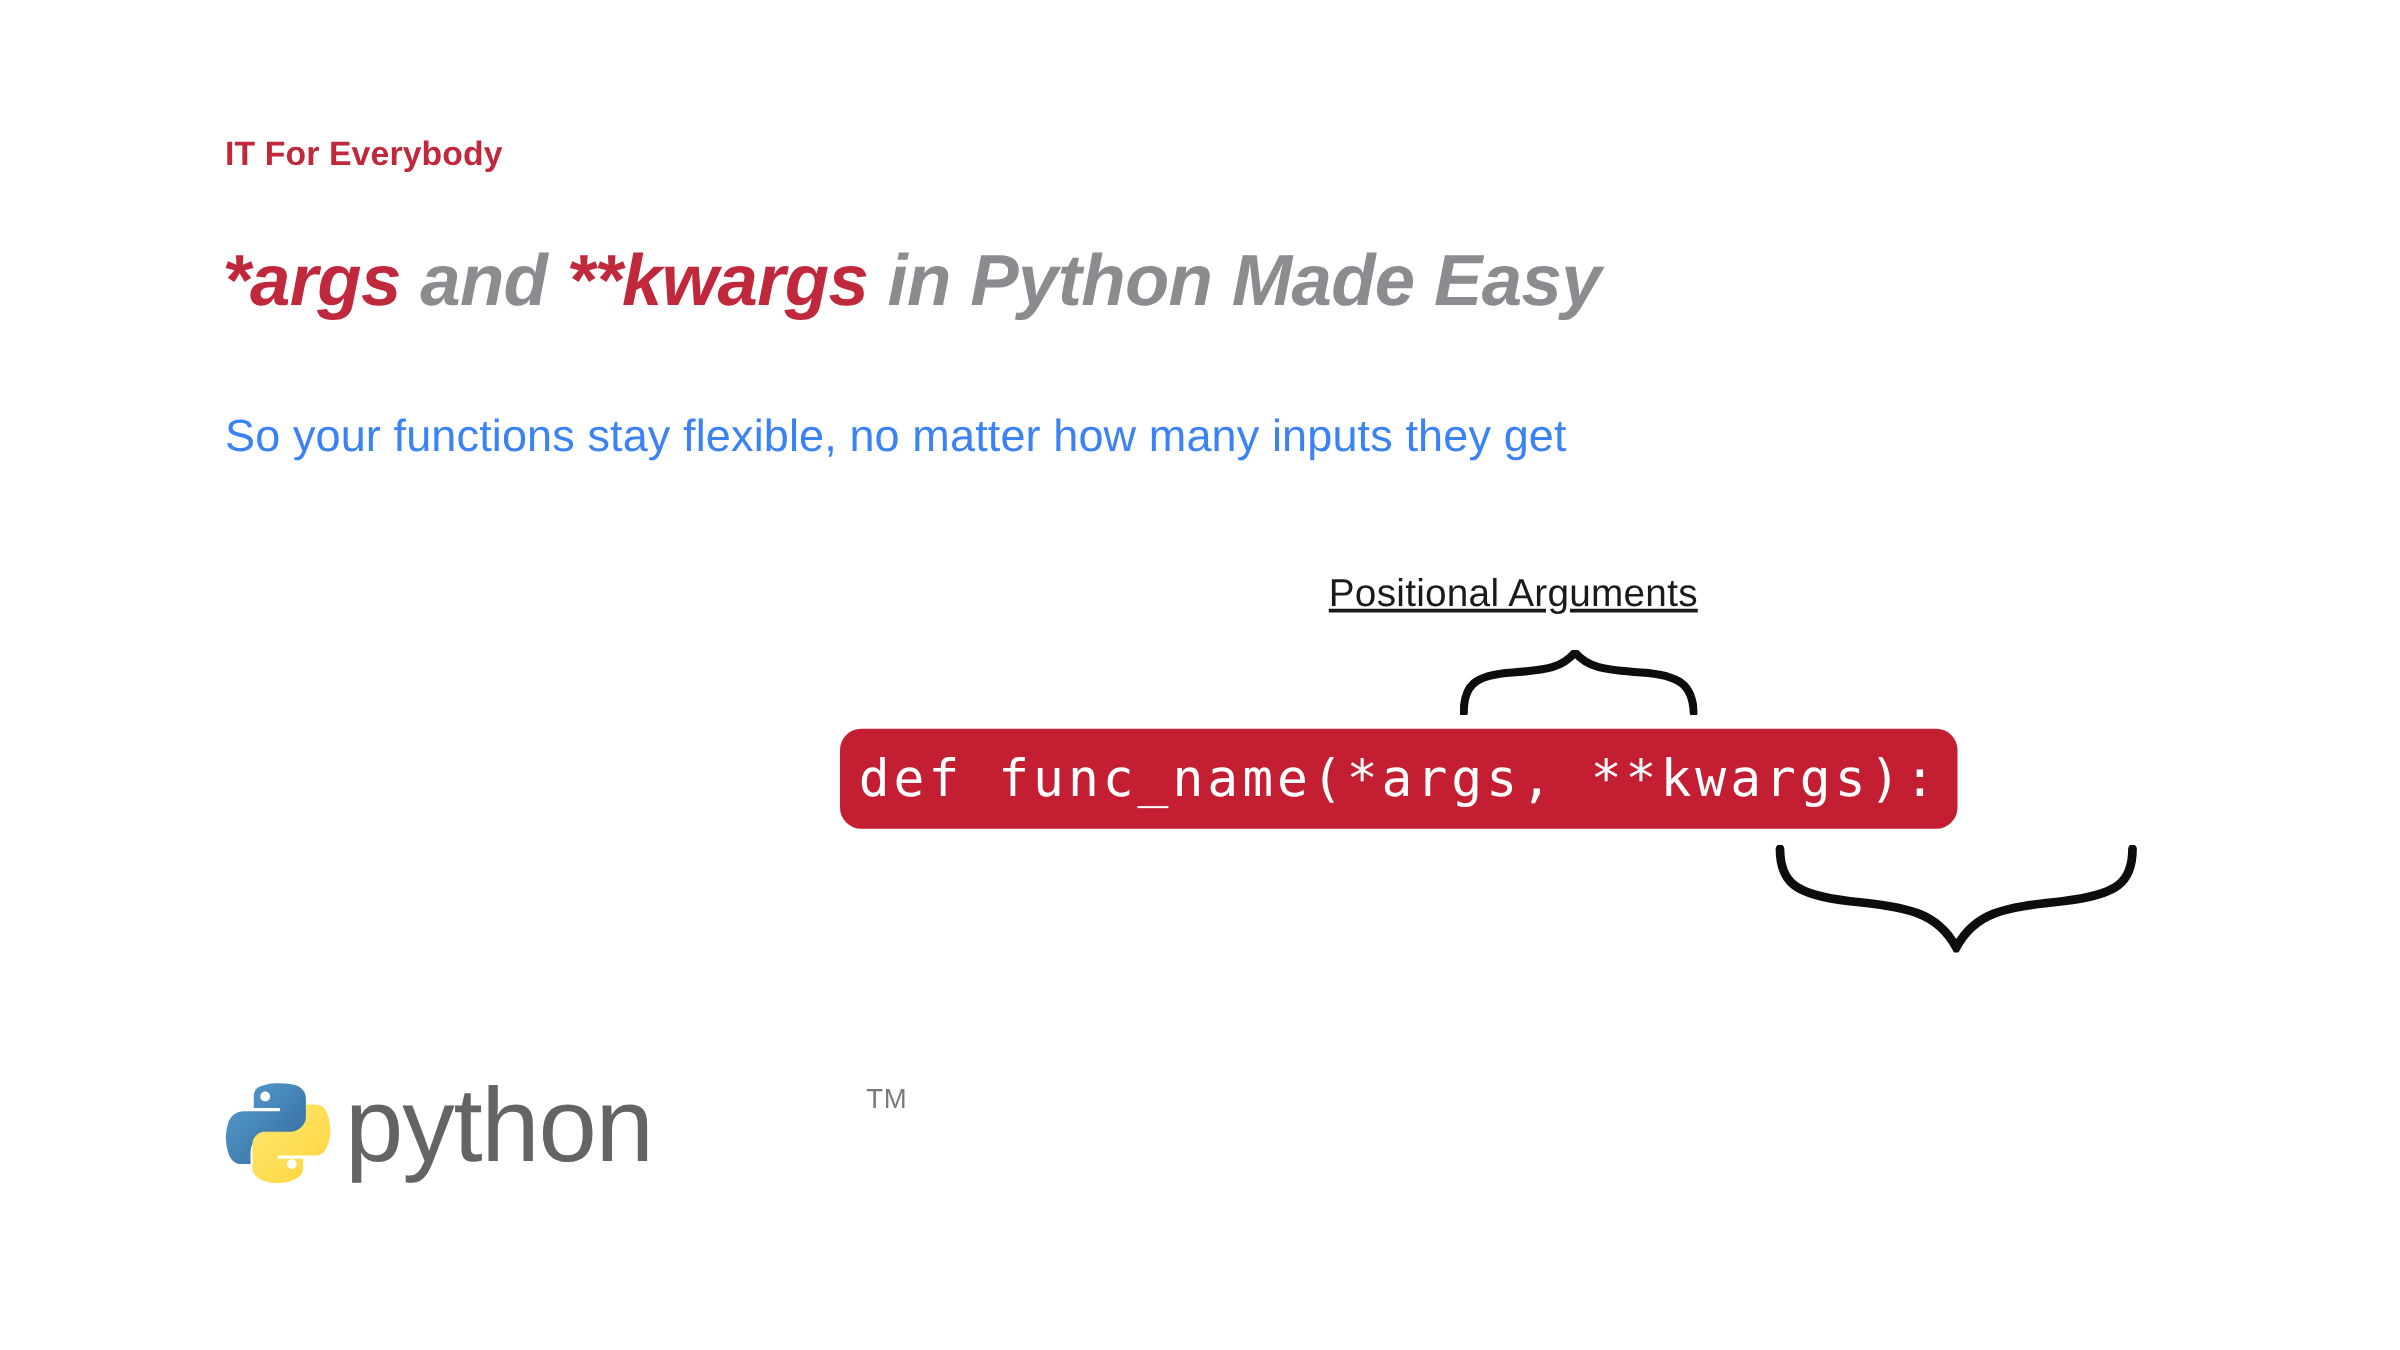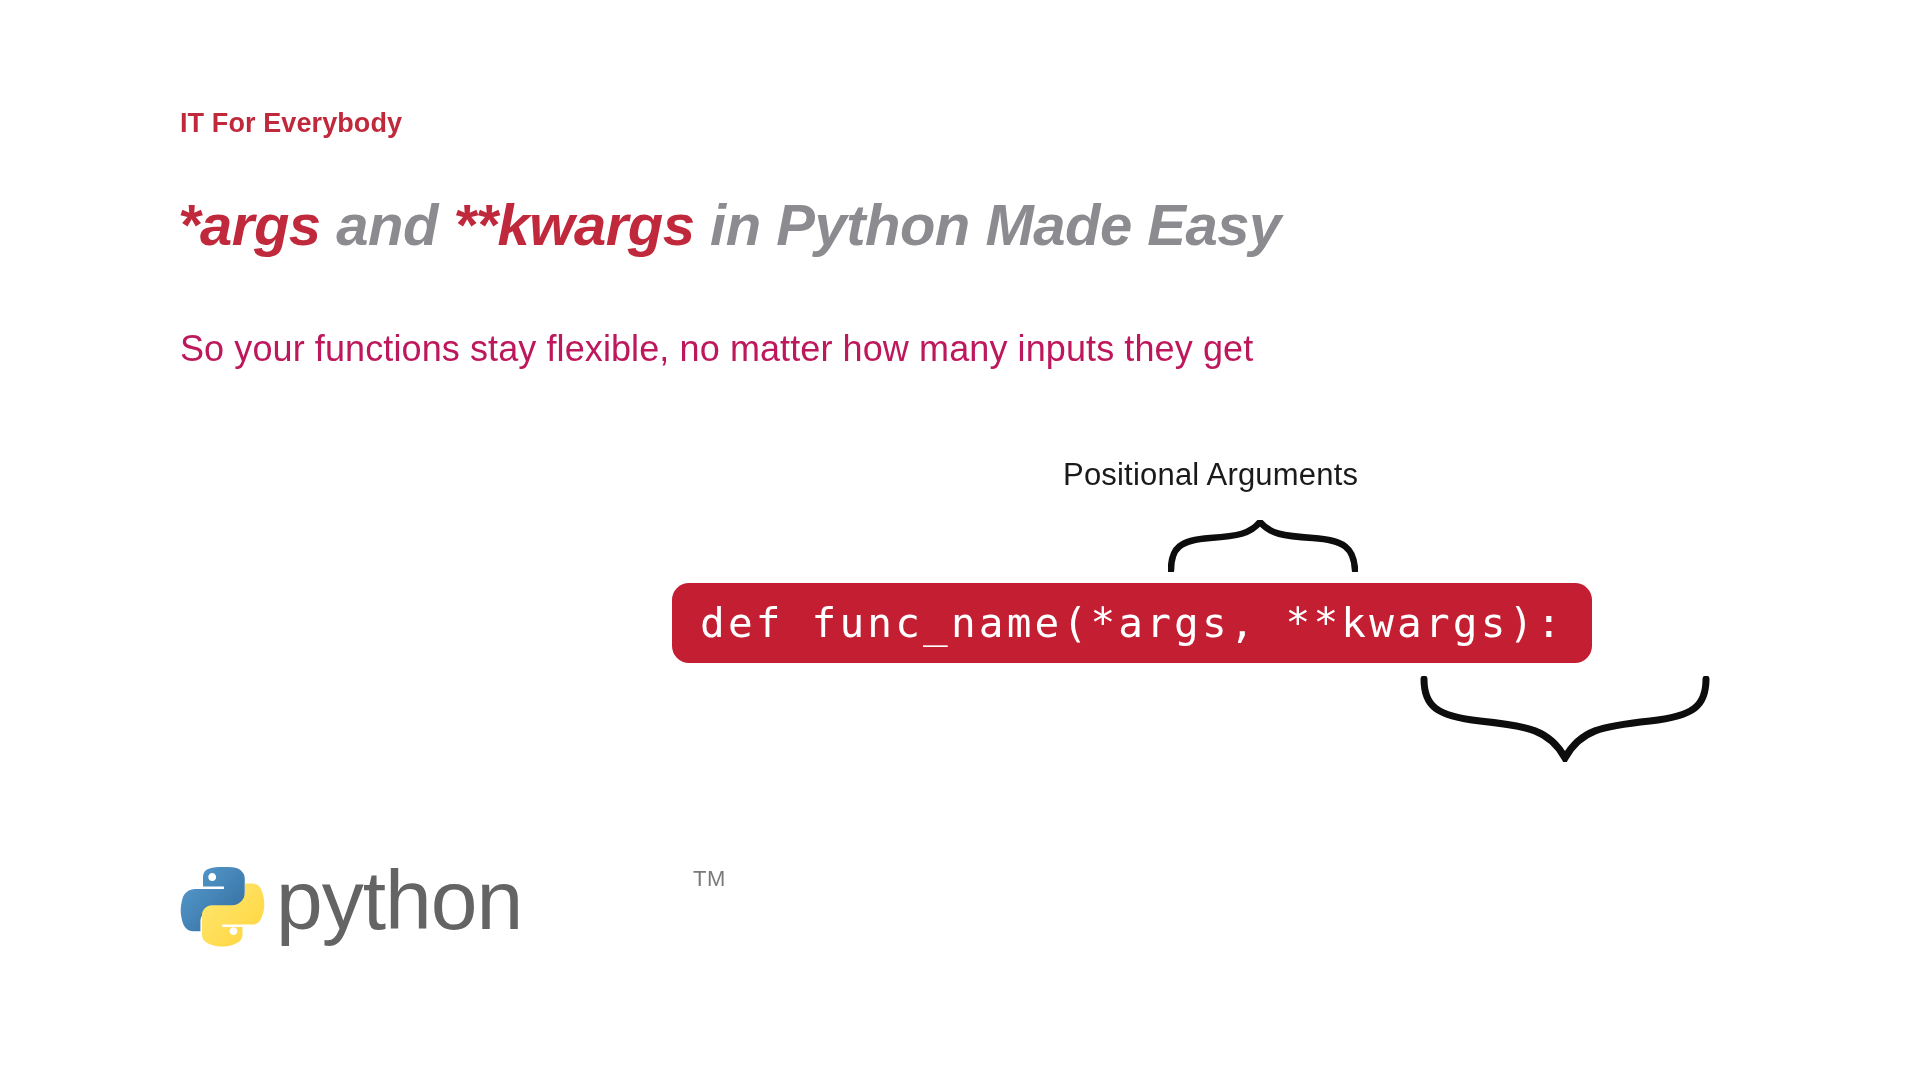--- a/index.html
+++ b/index.html
@@ -29,51 +29,51 @@
     line-height:1;
     font-style:italic;
   }
   .headline .red  { color:#C0283C; }
   .headline .gray { color:#8C8C90; }
 
   
   .subtitle {
     position:absolute; left:180px; top:328px;
     font-size:36px; font-weight:400;
-    color:#be185d;
+    color:#3b82f6;
     white-space:nowrap;
     letter-spacing:0.1px;
   }
 
   
   .code-block {
     position:absolute; left:672px; top:583px;
     height:80px;
     background:#C41E32;
     border-radius:17px;
     display:flex; align-items:center;
-    padding:0 28px;
+    padding:0 15px;
   }
   .code-text {
     font-family:"DejaVu Sans Mono", monospace;
     font-size:41px;
     color:#ffffff;
     letter-spacing:3.2px;
     white-space:pre;
   }
 
   
   .label {
     position:absolute;
     font-size:31px;
     color:#1a1a1a;
     white-space:nowrap;
     letter-spacing:0.2px;
   }
-  .label-positional { left:1063px; top:457px; }
+  .label-positional { left:1063px; top:457px;text-decoration:underline; }
   .label-keyword    { left:1392px; top:782px; }
 
   
   .brace { position:absolute; }
   .brace-top    { left:1168px; top:520px; }
   .brace-bottom { left:1420px; top:676px; }
 
   
   .py-logo { position:absolute; left:178px; top:858px; }
   .py-mark { position:absolute; left:0; top:6px; }

